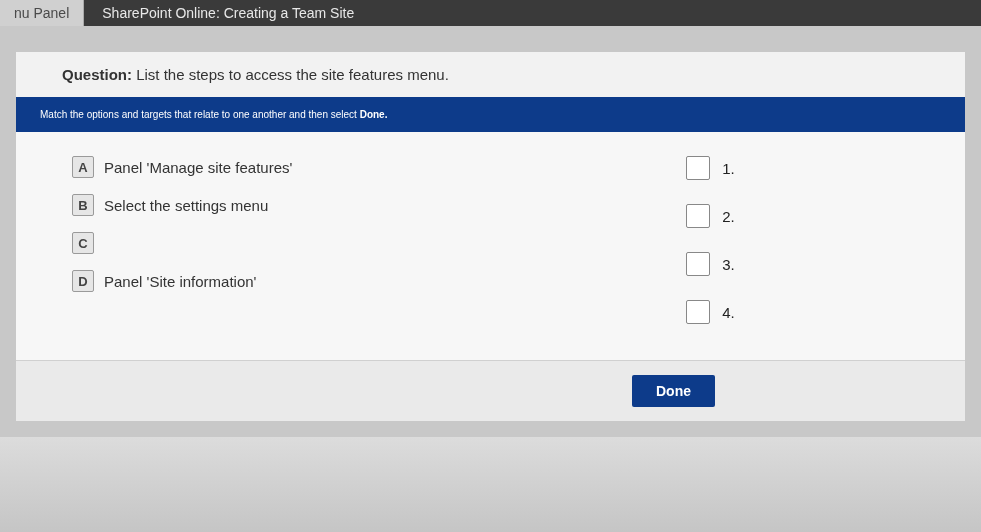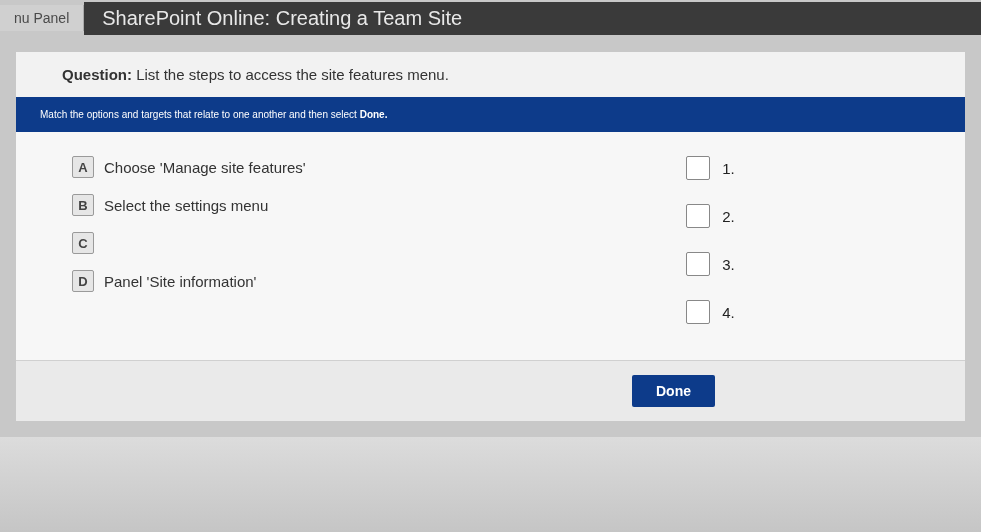--- a/index.html
+++ b/index.html
@@ -9,36 +9,36 @@
     }
     body {
       font-family: Arial, Helvetica, sans-serif;
       background: #c8c8c8;
       width: 981px;
       height: 532px;
       overflow: hidden;
     }
     .header-bar {
       display: flex;
-      align-items: center;
+      align-items: flex-start;
       height: 36px;
     }
     .menu-panel-tab {
       background: #d0d0d0;
       color: #4a4a4a;
       padding: 5px 14px;
       font-size: 14px;
       font-weight: 500;
       border-right: 1px solid #aaa;
     }
     .title-bar {
       background: #3a3a3a;
       color: #e8e8e8;
       padding: 5px 18px;
-      font-size: 20px;
+      font-size: 14px;
       flex: 1;
     }
     .content-wrapper {
       background: #e8e8e8;
       margin: 16px;
       padding: 0;
       box-shadow: inset 0 4px 8px rgba(0,0,0,0.08);
     }
     .question-area {
       background: #f2f2f2;
@@ -151,21 +151,21 @@
 
   <div class="instruction-bar">
     <span>Match the options and targets that relate to one another and then select </span><span class="done-word">Done.</span>
   </div>
 
   <div class="matching-area">
 
     <div class="options-col">
       <div class="option-row">
         <div class="option-letter">A</div>
-        <div class="option-text">Choose 'Manage site features'</div>
+        <div class="option-text">Panel 'Manage site features'</div>
       </div>
       <div class="option-row">
         <div class="option-letter">B</div>
         <div class="option-text">Select the settings menu</div>
       </div>
       <div class="option-row">
         <div class="option-letter">C</div>
       </div>
       <div class="option-row">
         <div class="option-letter">D</div>

